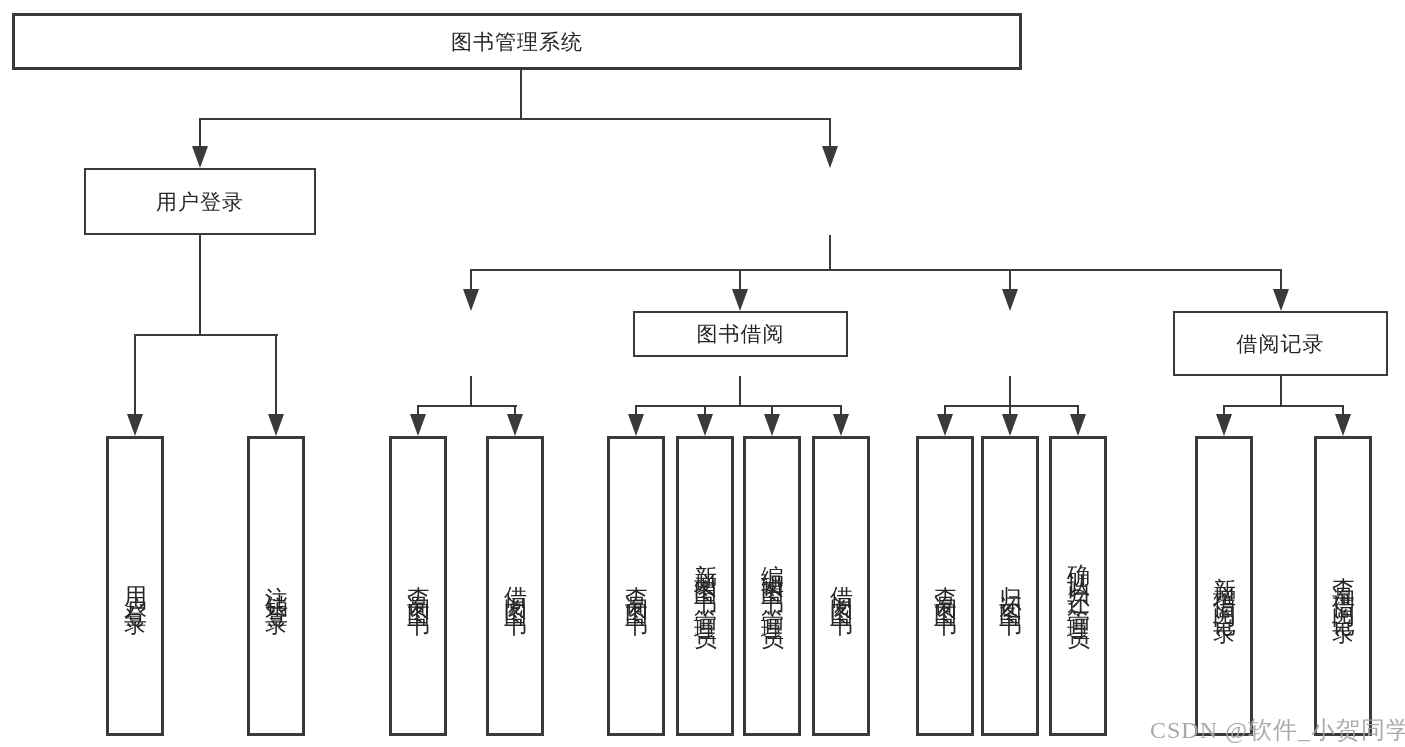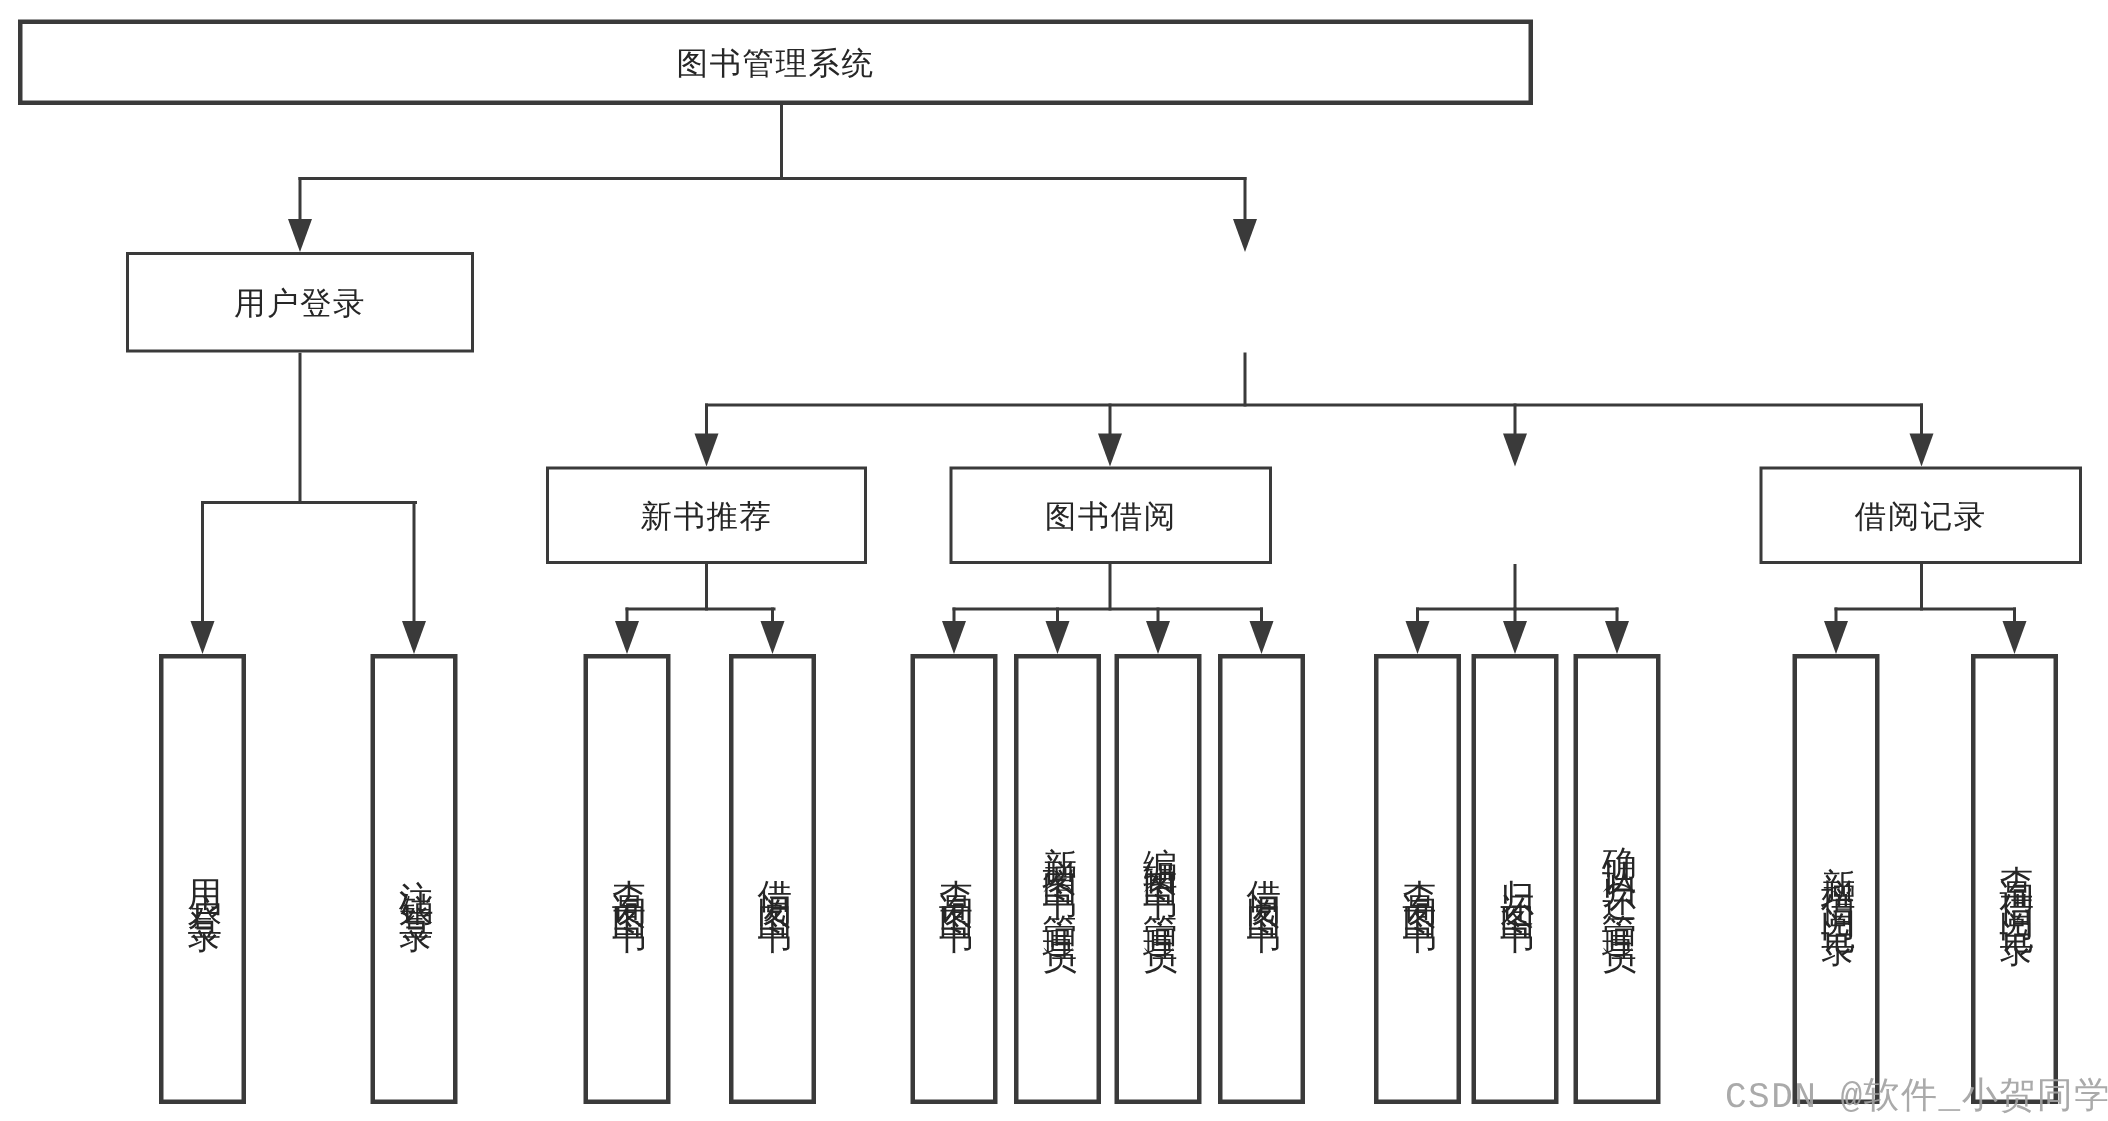--- a/index.html
+++ b/index.html
@@ -1,21 +1,21 @@
 <!DOCTYPE html>
 <html><head>
 <meta charset="utf-8">
 <style>
   html, body { margin: 0; padding: 0; background: #ffffff; }
   .canvas {
     position: relative;
     width: 1405px;
     height: 747px;
     background: #ffffff;
-    font-family: Liberation Mono, monospace;
+    font-family: Liberation Serif, serif;
     color: #262626;
     overflow: hidden;
   }
   .canvas * { box-sizing: border-box; }
 
   
   .hbox {
     position: absolute;
     background: #ffffff;
     border: 2px solid #3a3a3a;
@@ -85,24 +85,21 @@
 <div class="canvas">
 
   <div class="hbox root" style="left:12px;top:13px;width:1010px;height:57px">
     <span>图书管理系统</span>
   </div>
 
   <div class="hbox" style="left:84px;top:168px;width:232px;height:67px">
     <span>用户登录</span>
   </div>
 
-  <div class="hbox" style="left:364px;top:311px;width:214px;height:65px">
-    <span>新书推荐</span>
-  </div>
-  <div class="hbox" style="left:633px;top:311px;width:215px;height:65px">
+  <div class="hbox" style="left:633px;top:311px;width:215px;height:46px">
     <span>图书借阅</span>
   </div>
   <div class="hbox" style="left:1173px;top:311px;width:215px;height:65px">
     <span>借阅记录</span>
   </div>
 
   <div class="vbox" style="left:106px;top:436px">
     <span class="vtext">用户登录</span>
   </div>
   <div class="vbox" style="left:247px;top:436px">

